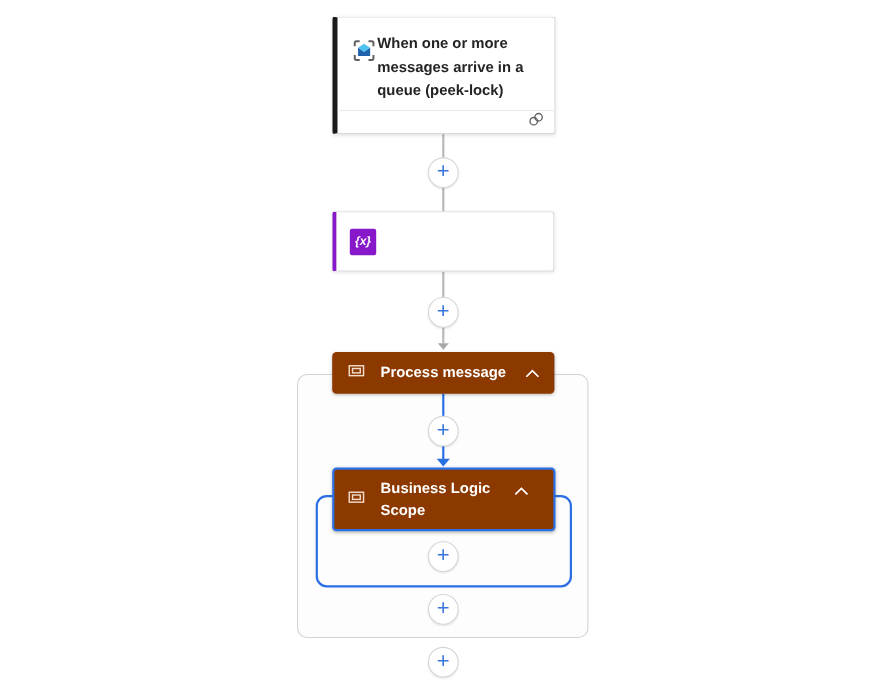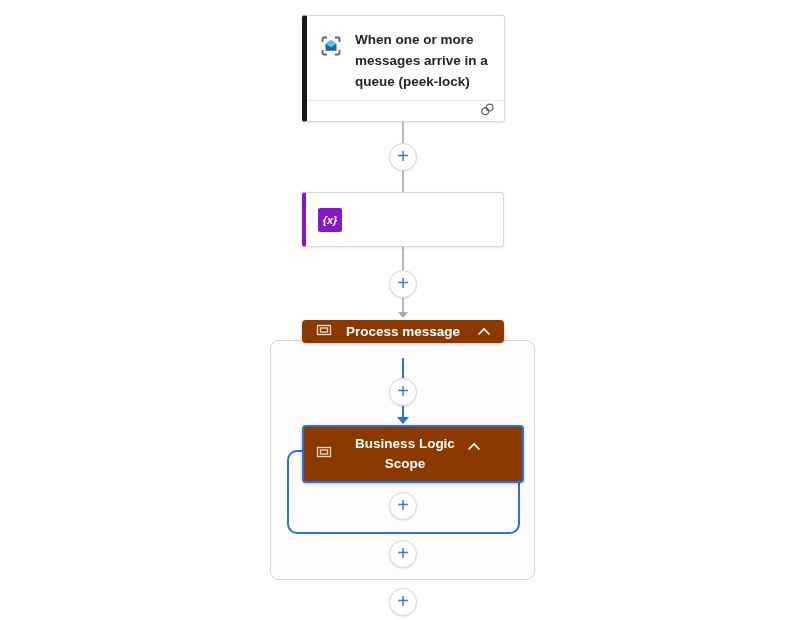--- a/index.html
+++ b/index.html
@@ -34,21 +34,21 @@
   .trigger-card {
     left: 302px; top: 15px;
     width: 203px; height: 107px;
     border-left: 5px solid #1a1a1a;
   }
   .trigger-body {
     display: flex;
     padding: 13px 10px 0 12px;
   }
   .trigger-body .icon-box { margin-top: 5px; }
-  .trigger-card .card-title { margin-left: 12px; width: 146px; }
+  .trigger-card .card-title { width: 146px; }
   .trigger-footer {
     position: absolute;
     left: 0; right: 0; bottom: 0;
     height: 21px;
     border-top: 1px solid #ebebeb;
     display: flex;
     align-items: center;
     justify-content: flex-end;
     padding-right: 9px;
   }
@@ -107,34 +107,33 @@
     cursor: pointer;
   }
   .scope-title {
     font-size: 13.5px;
     font-weight: 600;
     color: #ffffff;
     line-height: 20px;
   }
   .process-header {
     left: 302px; top: 320px;
-    width: 202px; height: 23px;
+    width: 202px; height: 38px;
     display: flex;
     align-items: center;
     padding: 0 10px 0 14px;
   }
   .process-header .scope-title { margin-left: 14px; flex: 1; }
   .business-header {
     left: 302px; top: 425px;
-    width: 222px; height: 58px;
+    width: 203px; height: 58px;
     border: 2px solid #2B6FE4;
     display: flex;
     align-items: center;
     padding: 0 8px 0 12px;
-    text-align: center;
   }
   .business-header .scope-title { margin-left: 14px; width: 118px; }
   .business-header .collapse-btn { align-self: flex-start; margin-top: 9px; }
   .collapse-btn {
     background: transparent;
     border: none;
     width: 20px; height: 20px;
     display: flex;
     align-items: center;
     justify-content: center;

